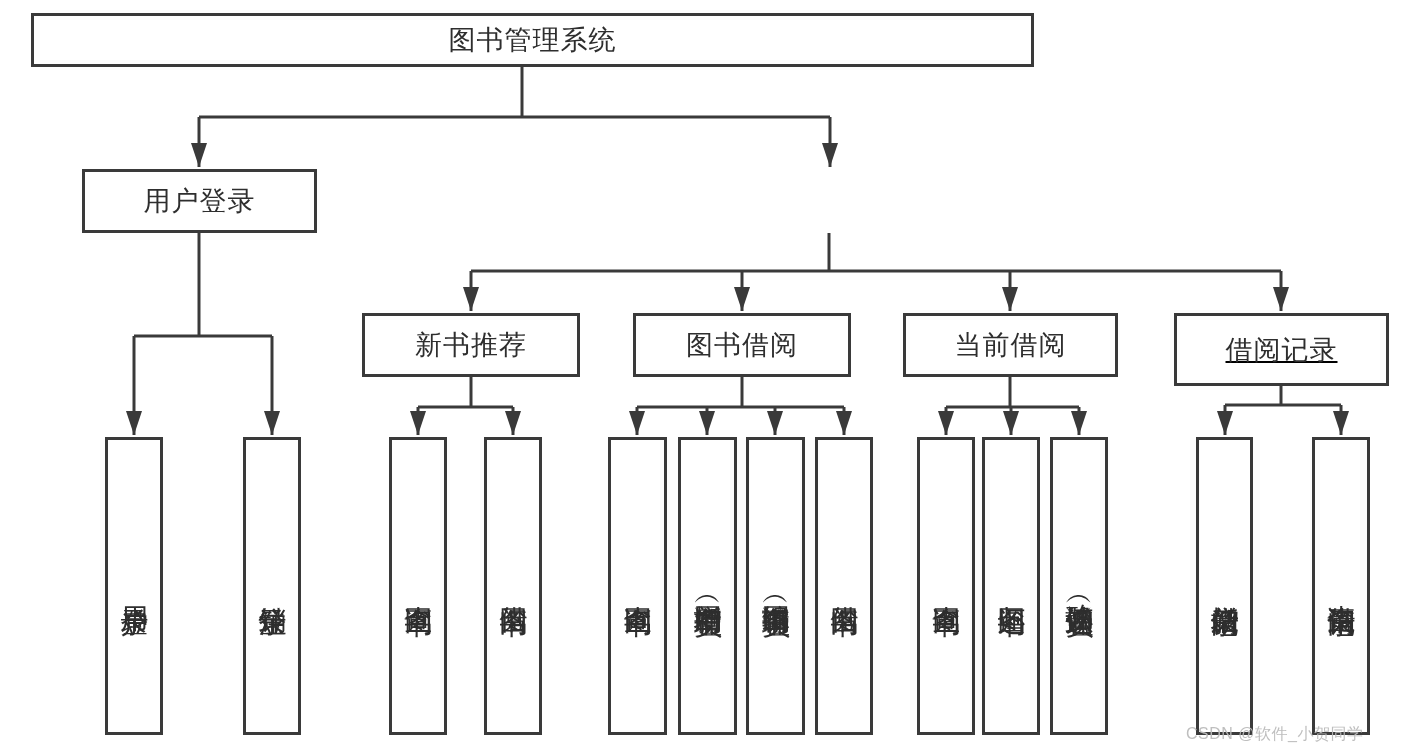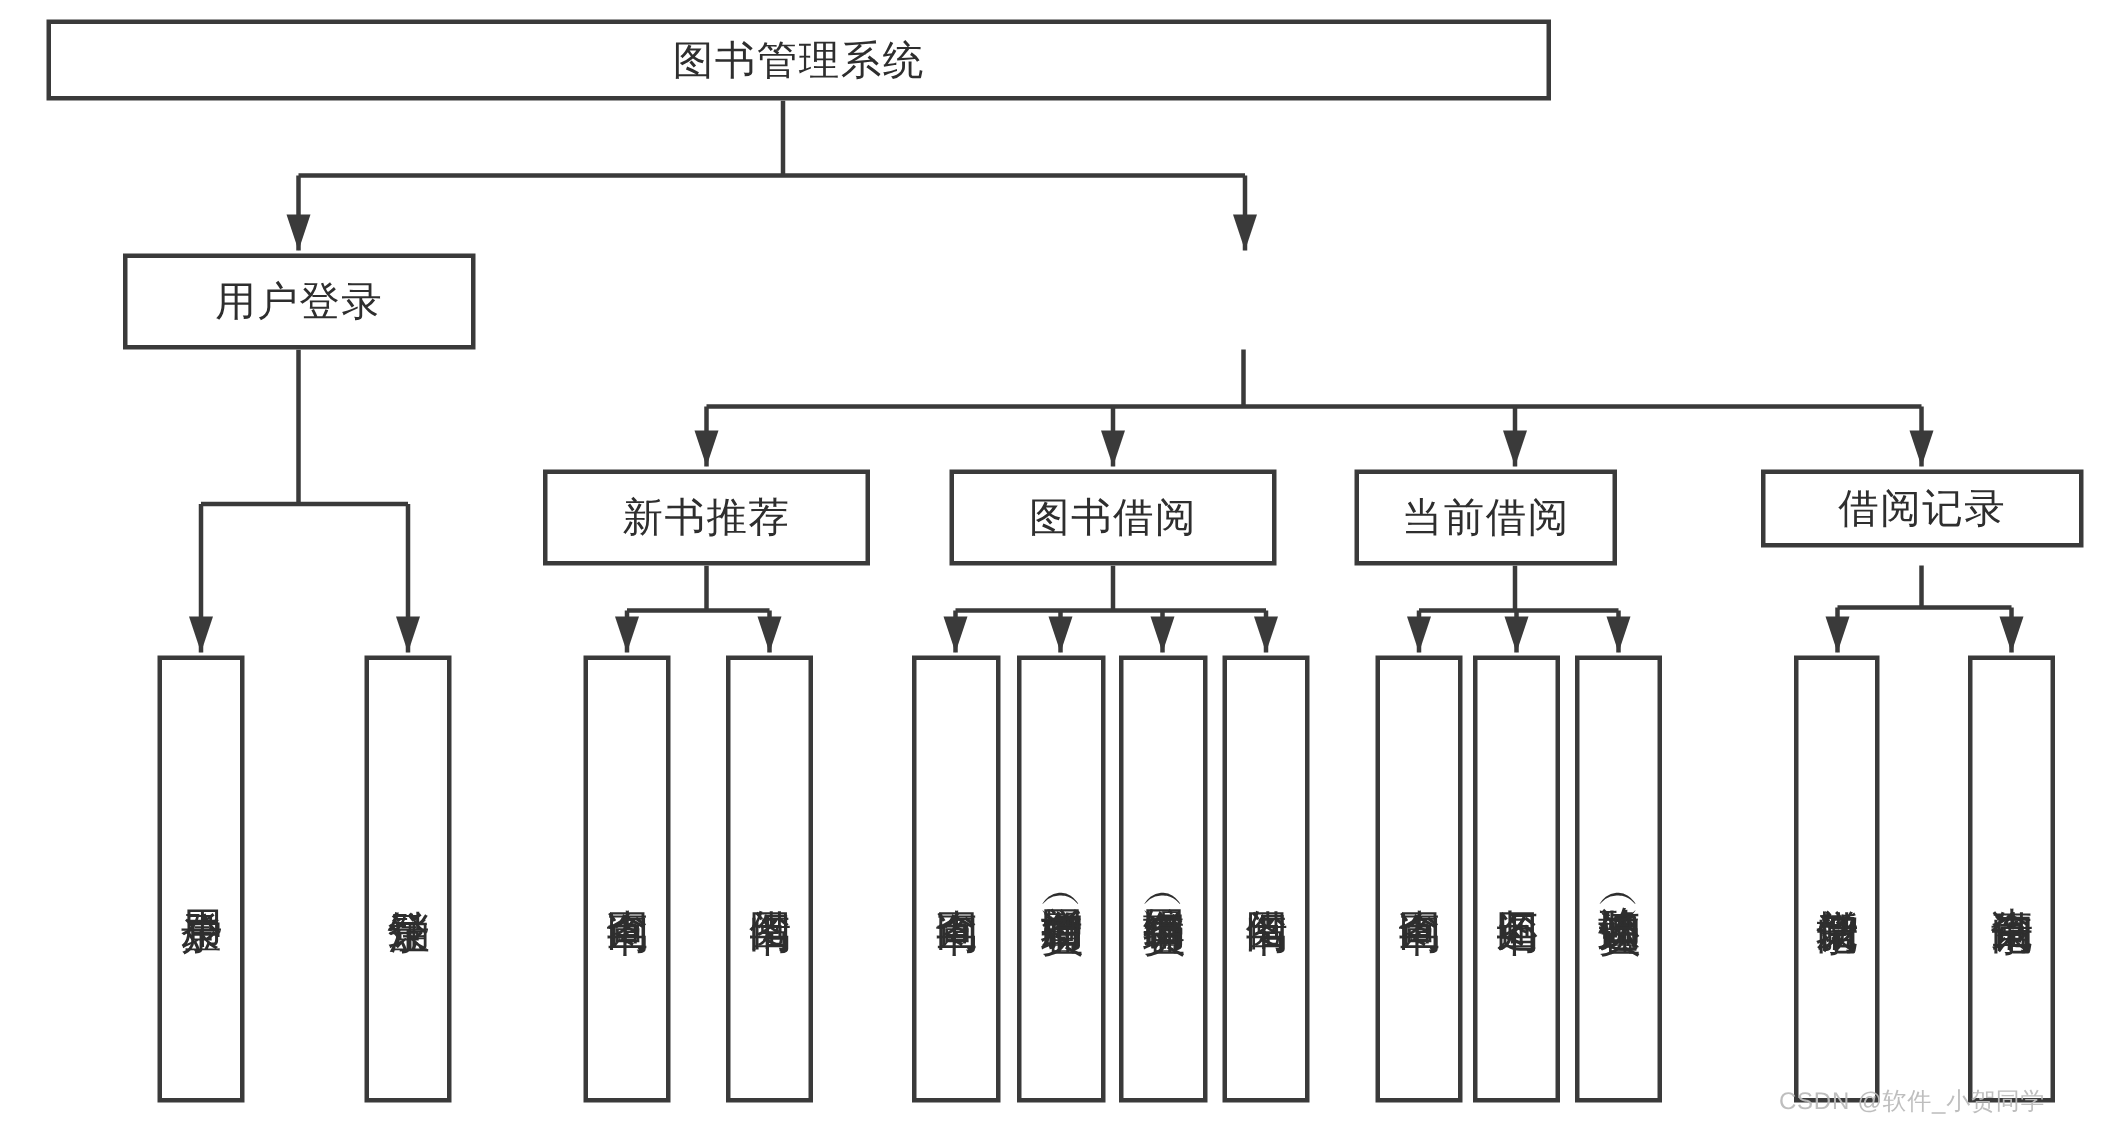--- a/index.html
+++ b/index.html
@@ -133,24 +133,24 @@
   <div class="node" style="left:82px; top:169px; width:235px; height:64px;">
     <span class="lbl">用户登录</span>
   </div>
 
   <div class="node" style="left:633px; top:313px; width:218px; height:64px;">
     <span class="lbl">图书借阅</span>
   </div>
   <div class="node" style="left:362px; top:313px; width:218px; height:64px;">
     <span class="lbl">新书推荐</span>
   </div>
-  <div class="node" style="left:903px; top:313px; width:175px; height:64px;">
+  <div class="node" style="left:903px; top:313px; width:215px; height:64px;">
     <span class="lbl">当前借阅</span>
   </div>
-  <div class="node" style="left:1174px; top:313px; width:215px; height:52px;">
+  <div class="node" style="left:1174px; top:313px; width:215px; height:73px;text-decoration:underline;">
     <span class="lbl">借阅记录</span>
   </div>
 
   <div class="node vert" style="left:105px; top:437px; width:58px; height:298px;">
     <span class="lbl">用户登录</span>
   </div>
   <div class="node vert" style="left:243px; top:437px; width:58px; height:298px;">
     <span class="lbl">注销登录</span>
   </div>
 

